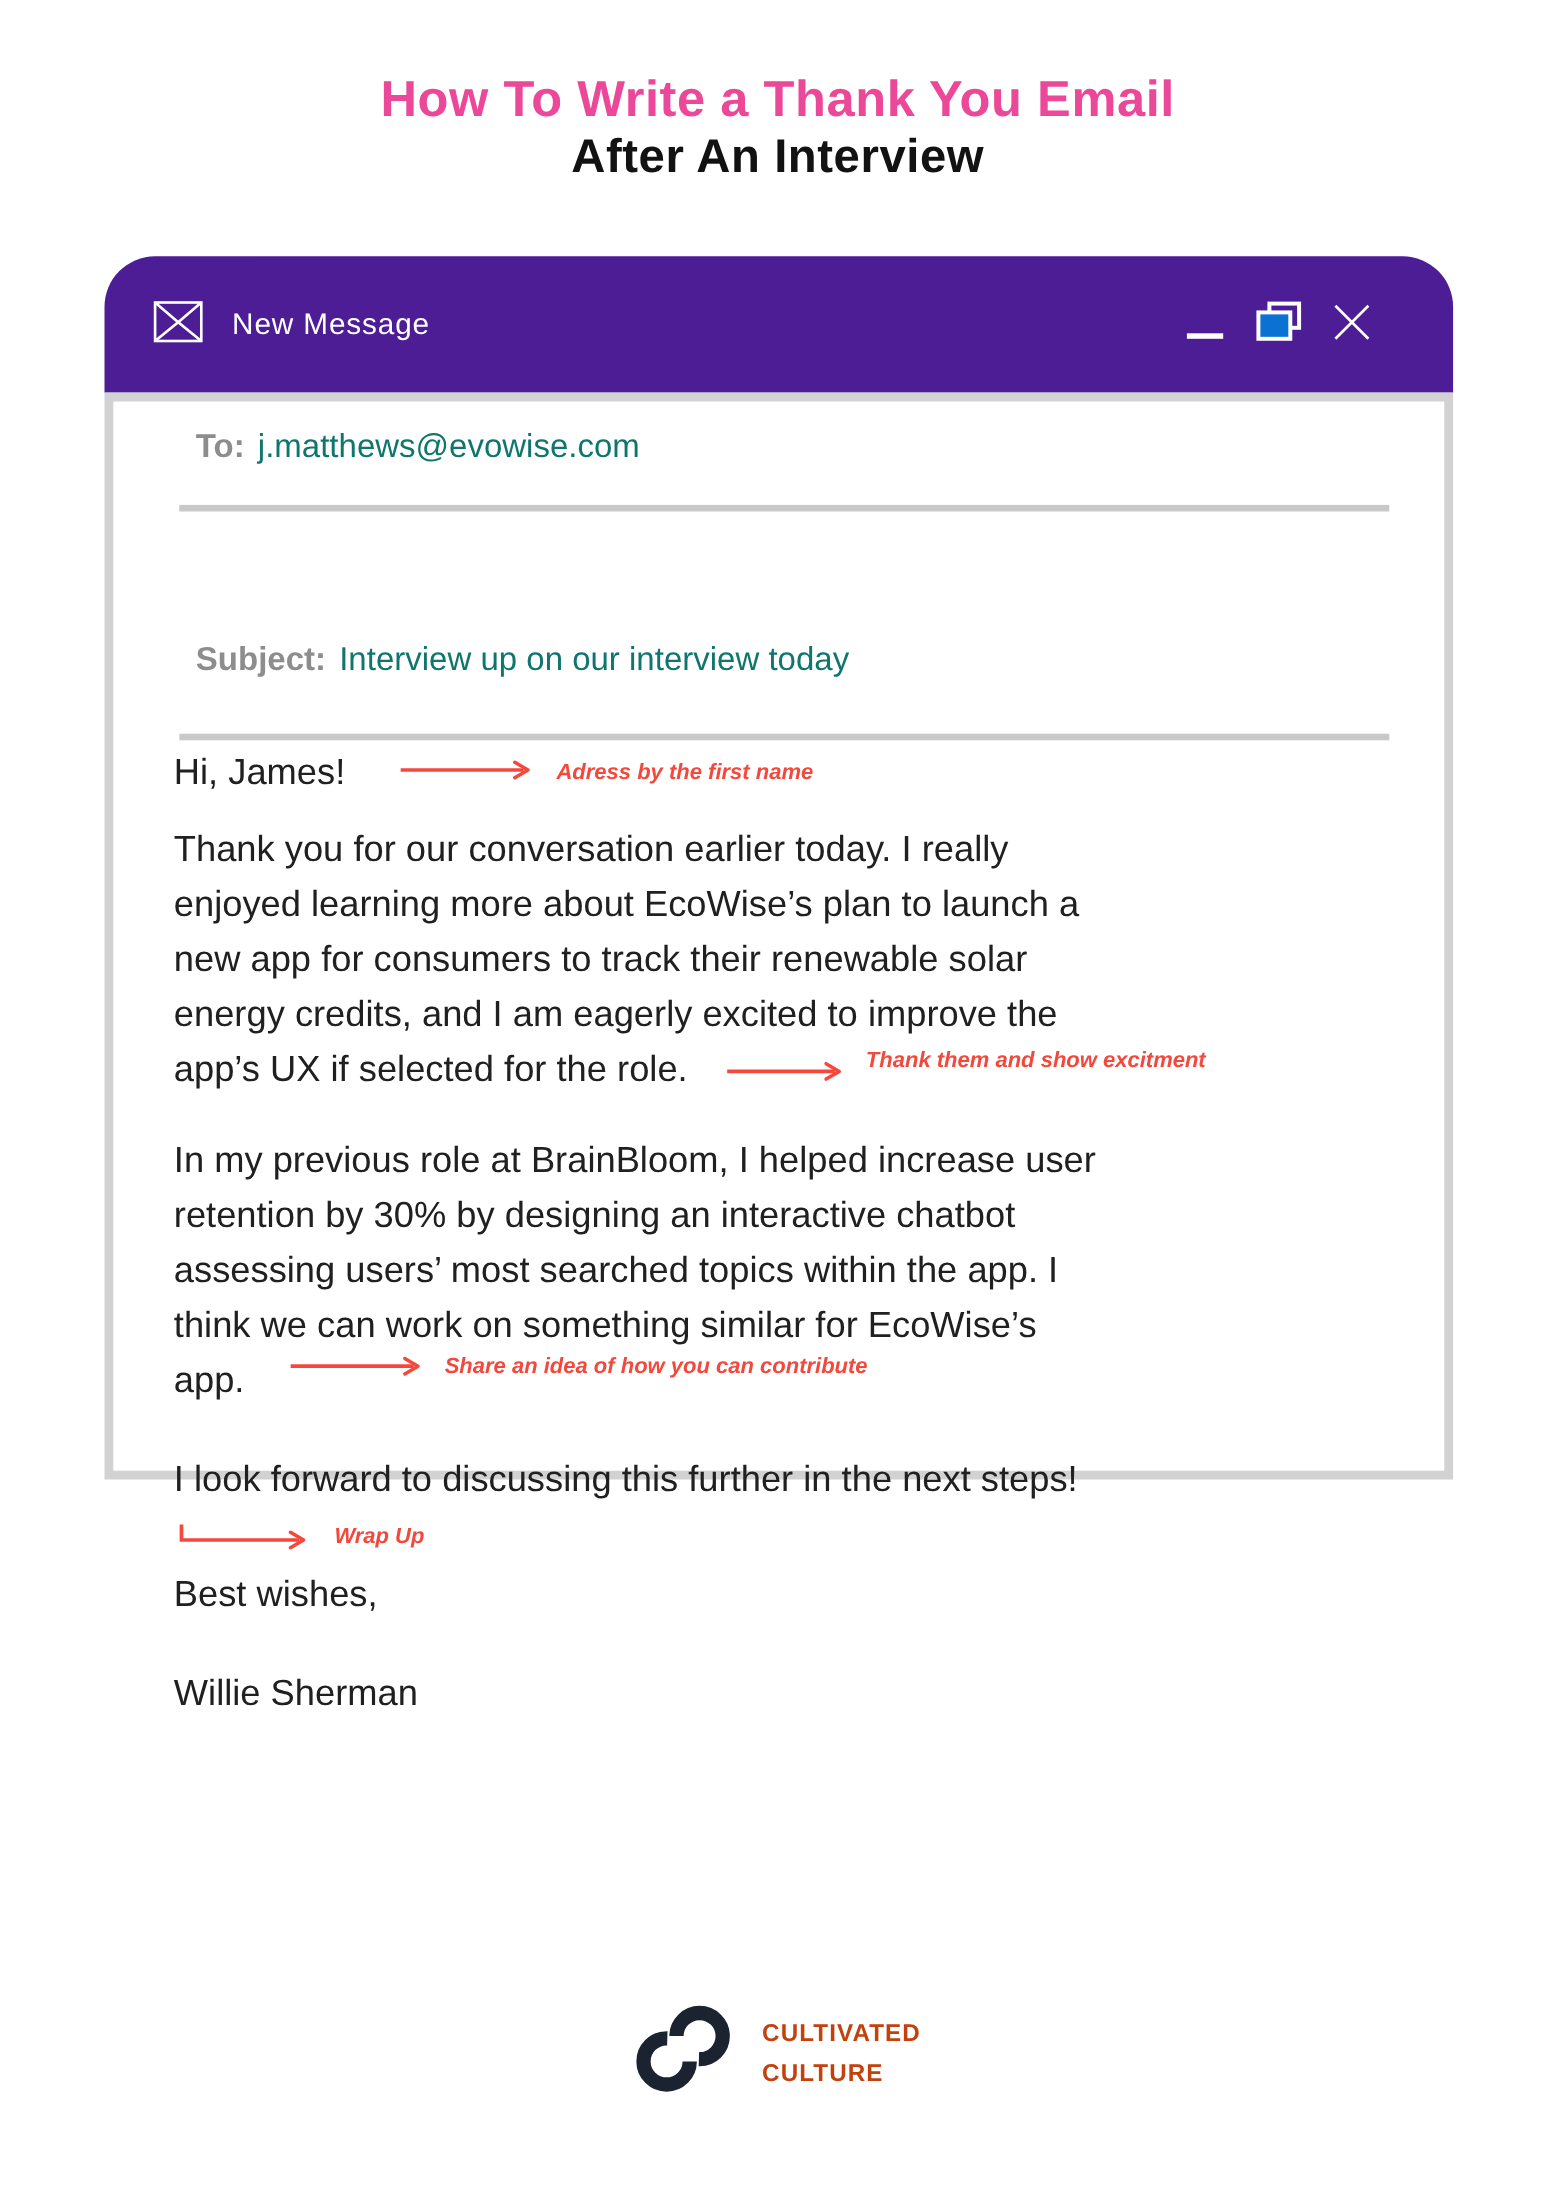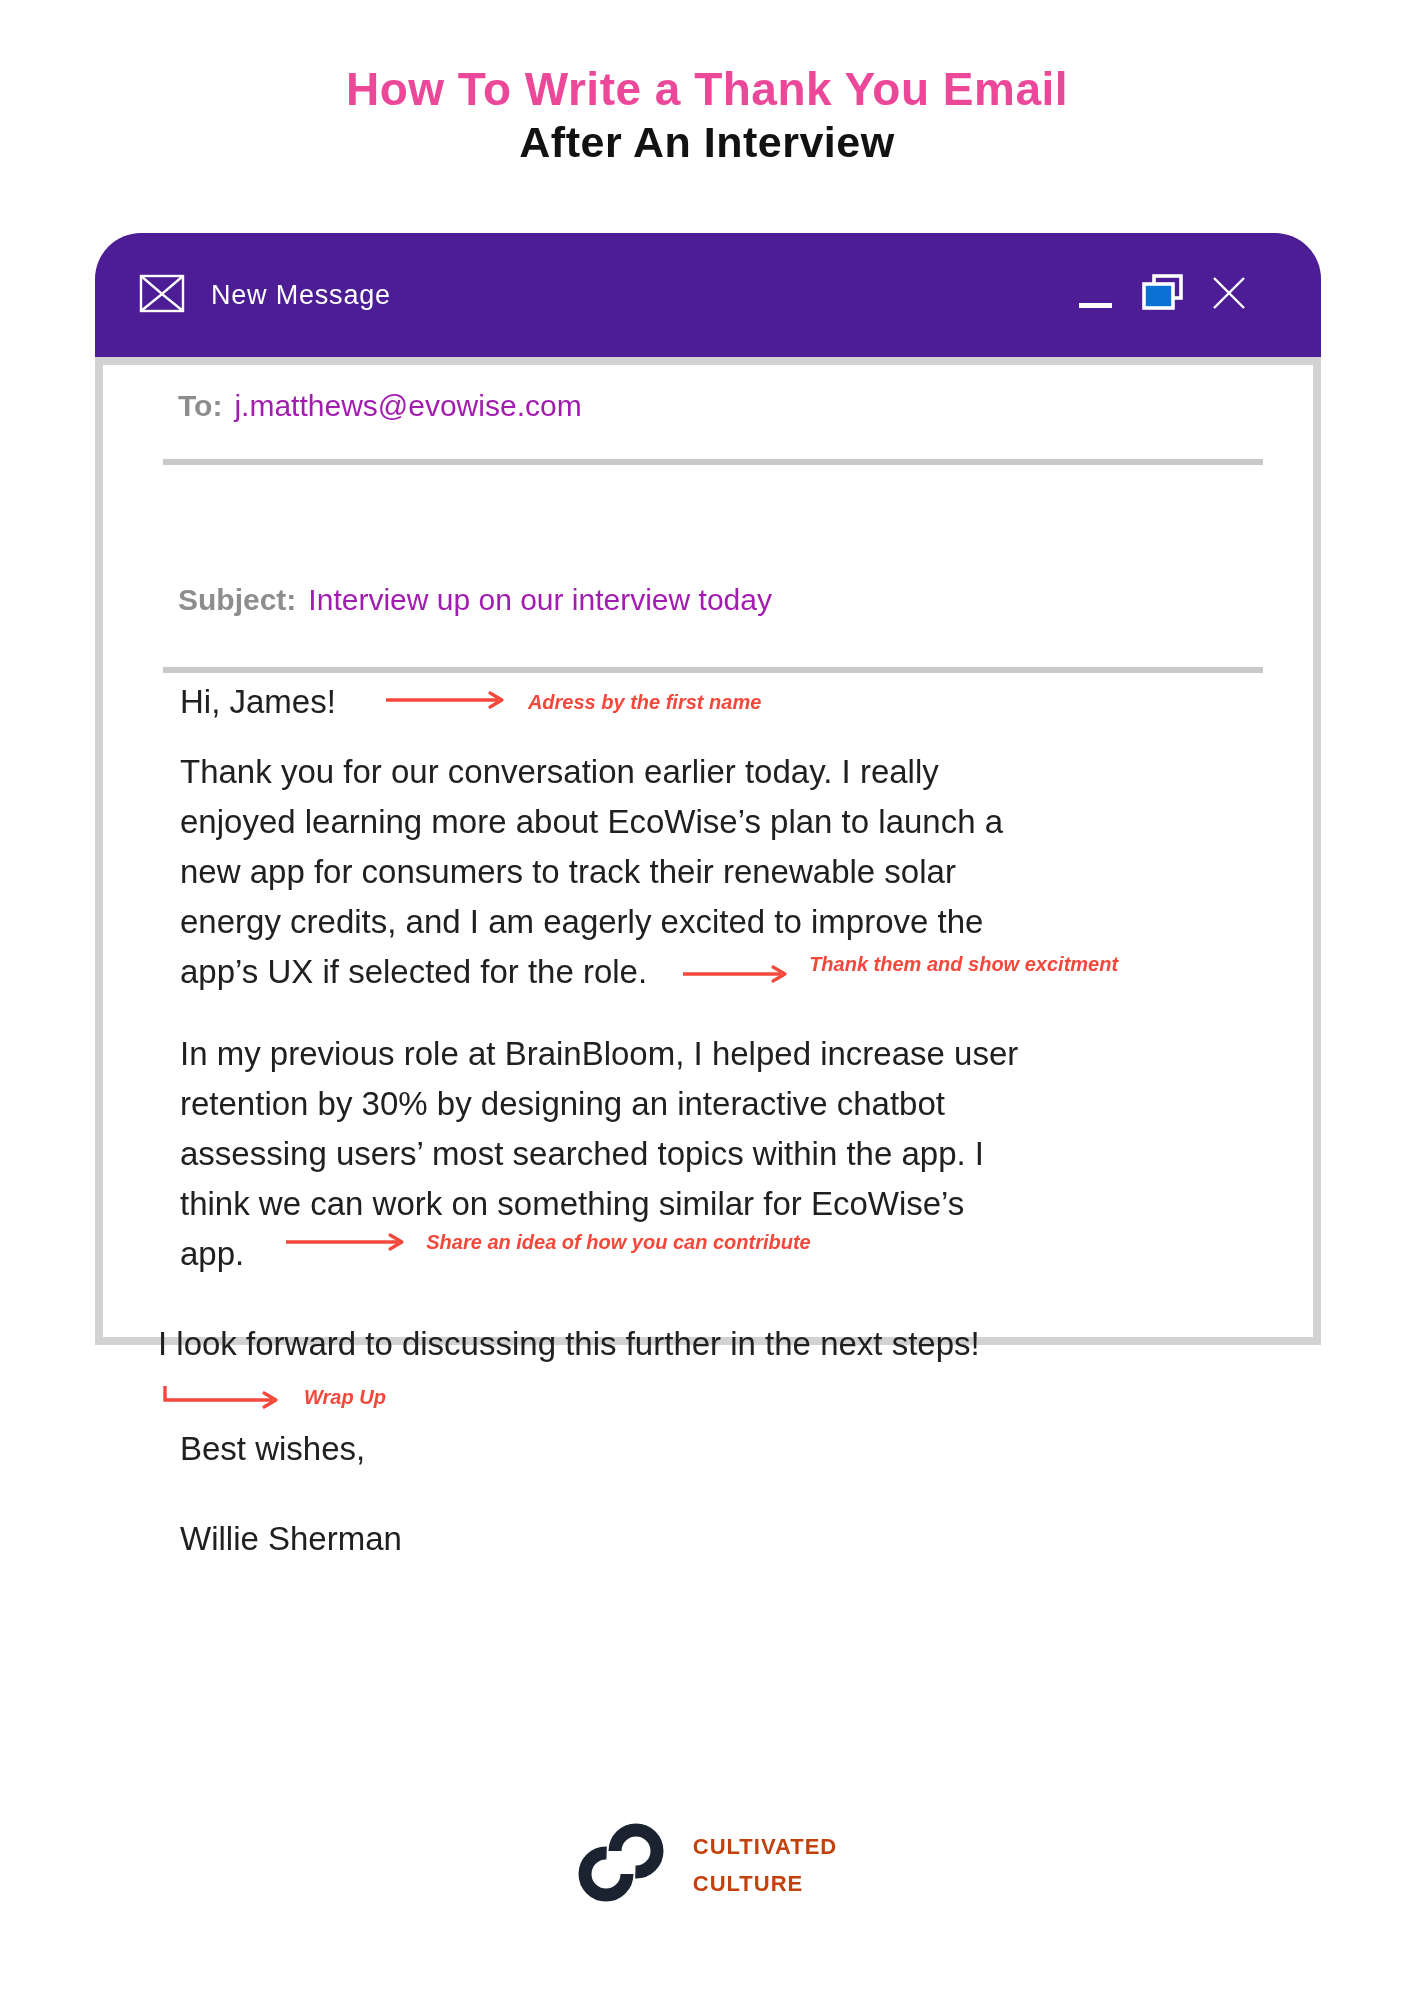--- a/index.html
+++ b/index.html
@@ -18,32 +18,32 @@
     display:flex; align-items:center; padding:0 74px 0 44px; }
   .titlebar .win-title { color:#ffffff; font-size:27px; letter-spacing:.8px; margin-left:26px; font-weight:400; }
   .controls { margin-left:auto; display:flex; align-items:center; gap:26px; }
 
   .win-body { background:#ffffff; border:8px solid #d2d2d2; height:988px; }
 
   .field-row { display:flex; align-items:flex-start; padding-left:75px; font-size:30px; }
   .to-row { margin-top:24px; }
   .subject-row { margin-top:118px; height:38px; }
   .f-label { font-weight:700; color:#8d8d8d; margin-right:12px; white-space:nowrap; }
-  .f-value { color:#a21caf; white-space:nowrap; }
+  .f-value { color:#0f766e; white-space:nowrap; }
   .divider { height:6px; background:#c9c9c9; margin:0 50px 0 60px; }
   .divider1 { margin-top:36px; }
   .divider2 { margin-top:46px; }
 
   
   .email-body { padding-left:55px; color:#202020; font-size:33px; line-height:50px; }
   .greeting-row { margin-top:4px; display:flex; align-items:center; }
   .p1 { margin-top:20px; }
   .p2 { margin-top:32px; }
   .closing { margin-top:40px; white-space:nowrap; }
-  .body-line { white-space:nowrap;margin-left:22px; }
+  .body-line { white-space:nowrap; }
   .line-with-note { display:flex; align-items:flex-start; }
   .signoff { margin-top:13px; }
   .signature { margin-top:40px; }
   .wrap-row { margin-top:12px; height:30px; display:flex; align-items:center; }
 
   
   .note { display:inline-flex; align-items:flex-start; }
   .note-text { color:#f4483c; font-weight:700; font-style:italic; font-size:20px; line-height:26px; }
   .nowrap { white-space:nowrap; }
   .arrow-svg { flex:none; }

